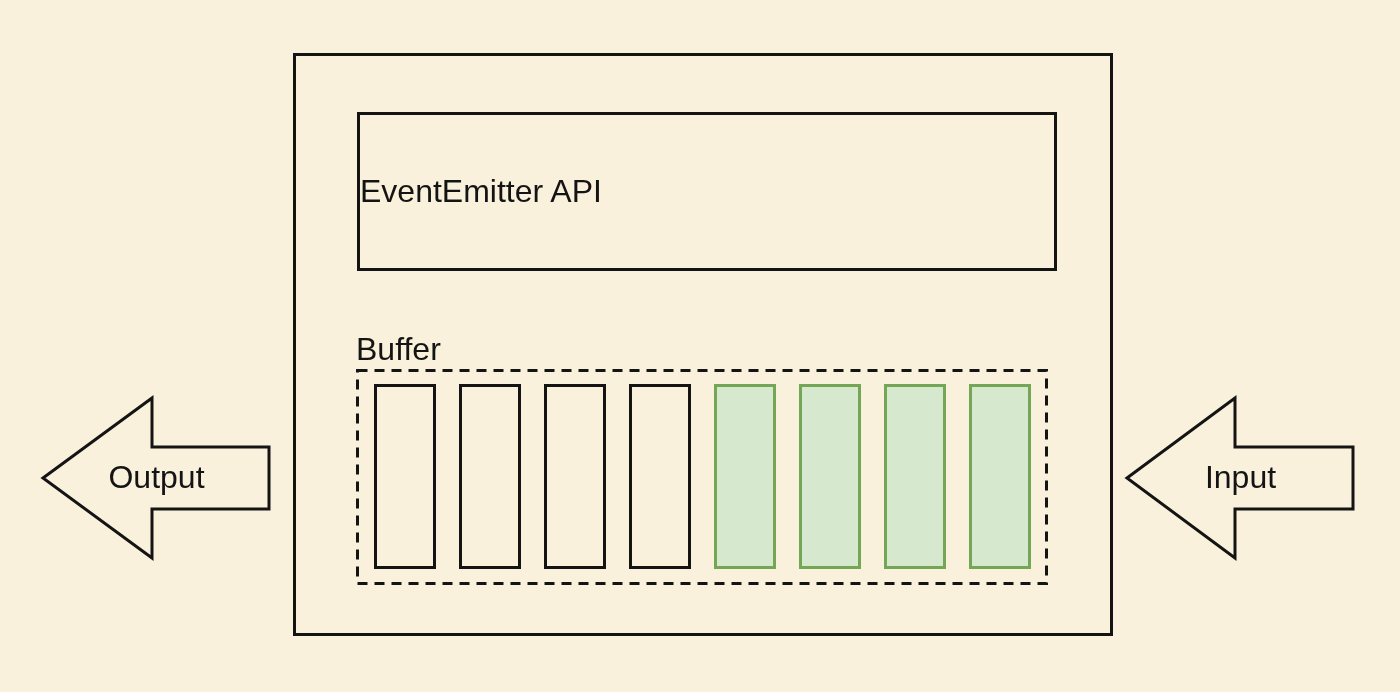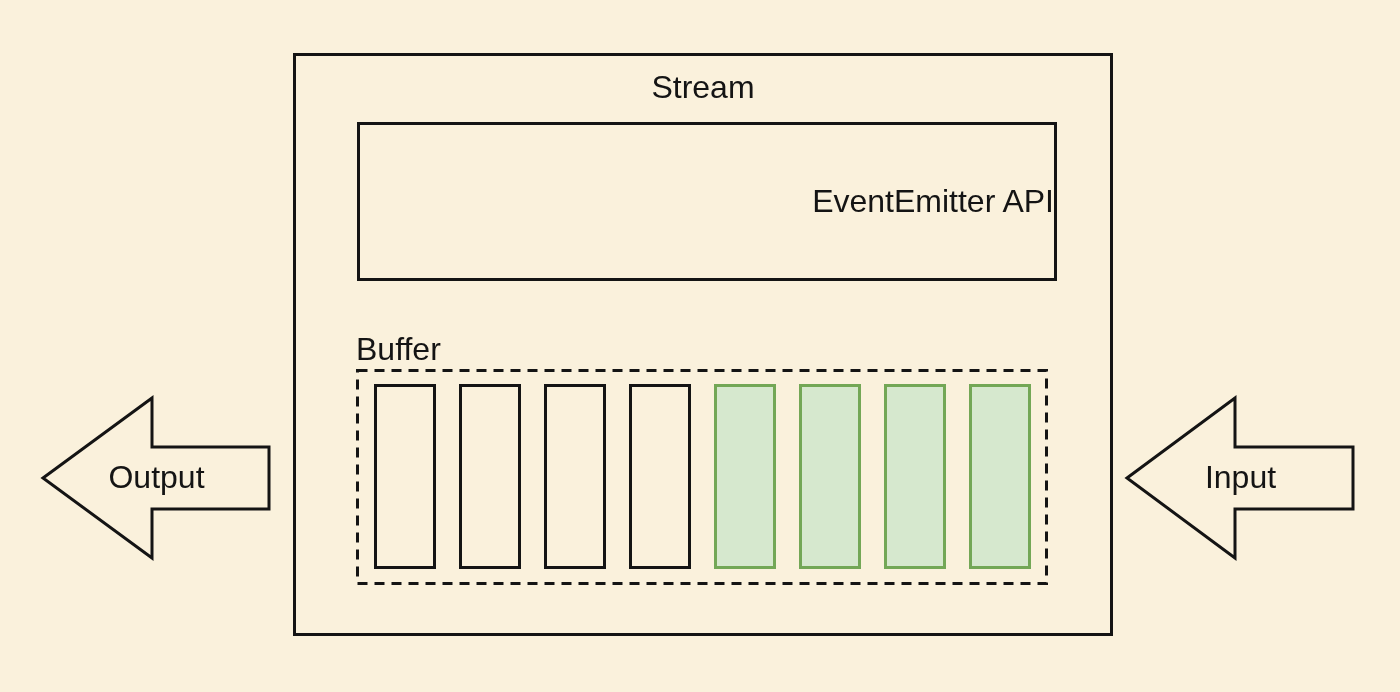--- a/index.html
+++ b/index.html
@@ -30,26 +30,26 @@
   }
   .stream-title {
     position: absolute;
     left: 0; top: 14px;
     width: 100%;
     text-align: center;
   }
   
   .ee-box {
     position: absolute;
-    left: 61px; top: 66px;
+    left: 61px; top: 56px;
     width: 700px; height: 159px;
     border: 3px solid var(--line, #141414);
     display: flex;
     align-items: center;
-    justify-content: flex-end;
+    justify-content: flex-start;
   }
   
   .buffer-title {
     position: absolute;
     left: 60px; top: 276px;
     width: 692px;
     text-align: left;
   }
   .buffer-box {
     position: absolute;
@@ -92,21 +92,20 @@
     align-items: center;
     justify-content: center;
   }
 </style>
 </head>
 <body>
 
 <div class="canvas">
 
   <div class="stream-box">
-    <div class="label stream-title">Stream</div>
 
     <div class="ee-box">
       <span class="label">EventEmitter API</span>
     </div>
 
     <div class="label buffer-title">Buffer</div>
     <div class="buffer-box">
       <svg class="dash" width="692" height="216">
         <rect x="1.5" y="1.5" width="689" height="213" fill="none" stroke="#141414" stroke-width="3" stroke-dasharray="10 7"></rect>
       </svg>

